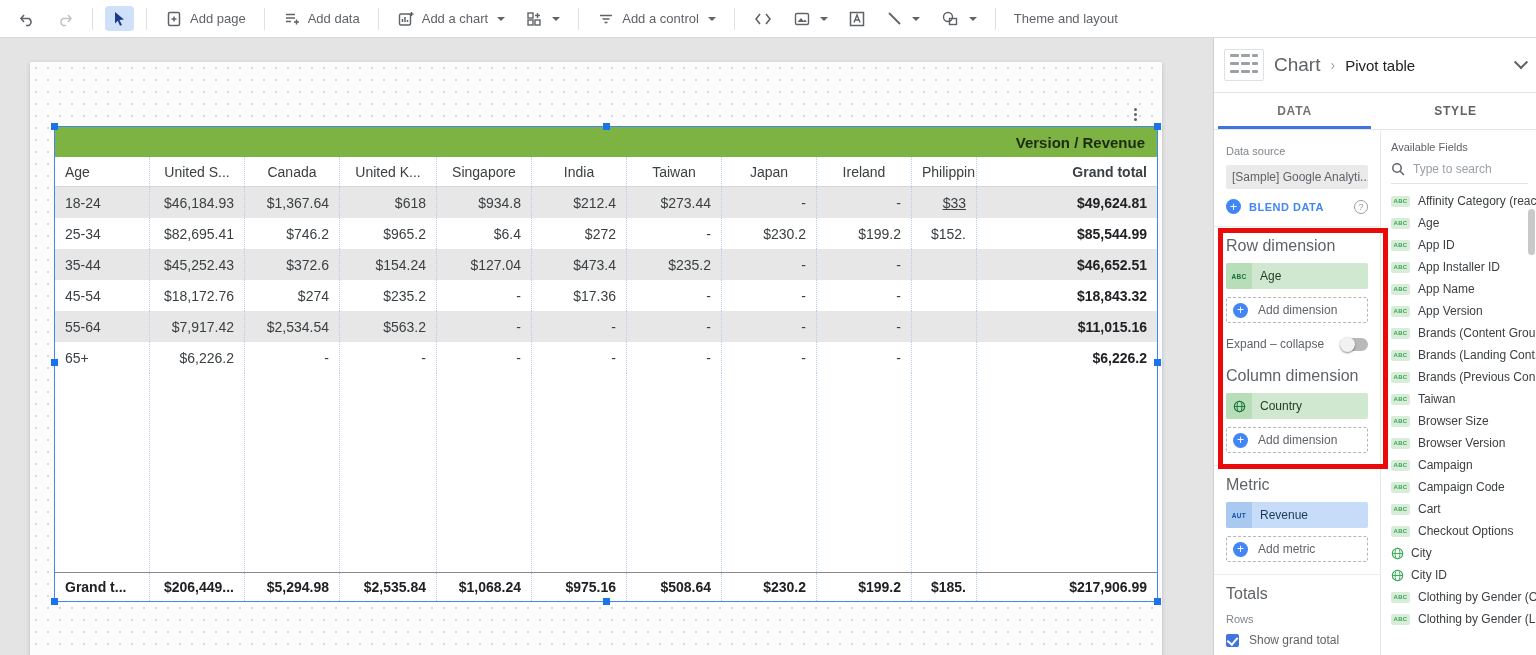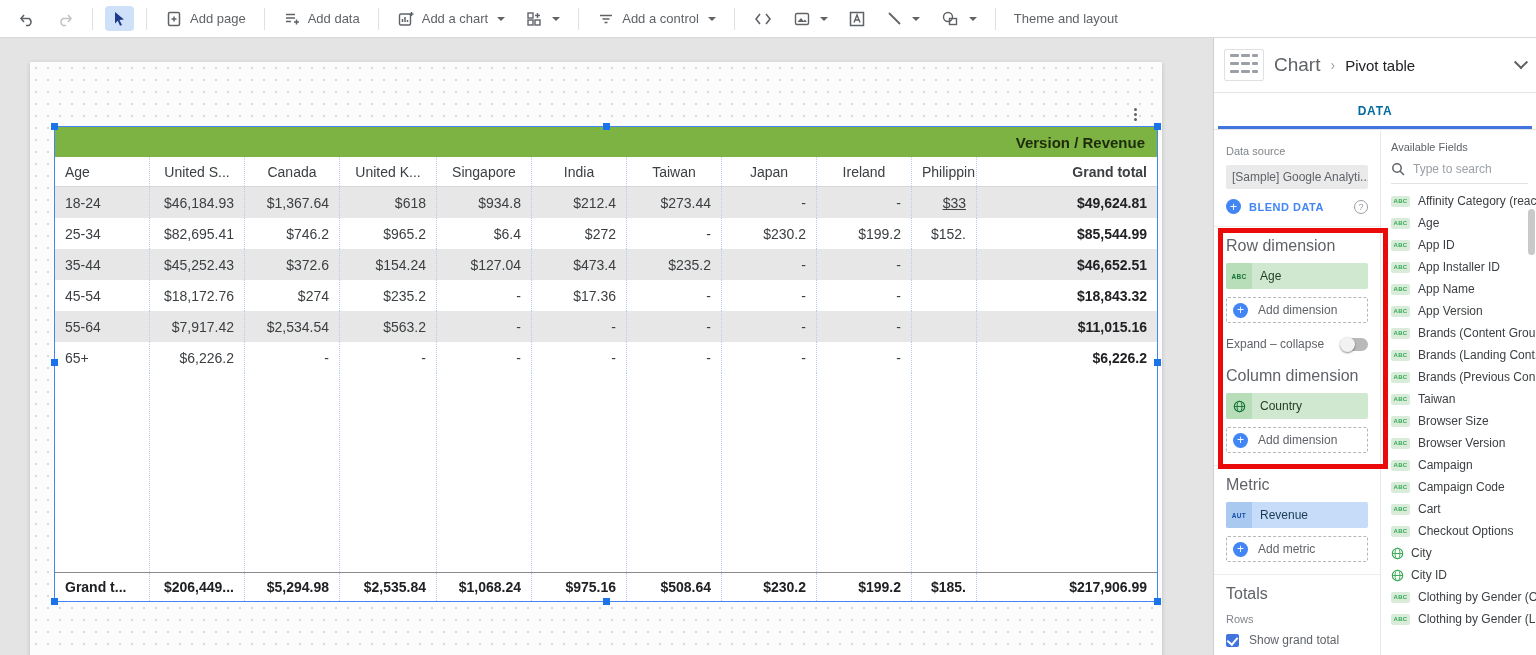--- a/index.html
+++ b/index.html
@@ -44,21 +44,21 @@
   .panel { position:absolute; top:38px; left:1213px; right:0; bottom:0; background:#fff; border-left:1px solid #cfcfcf; }
   .panel-header { height:55px; display:flex; align-items:center; padding:0 10px; border-bottom:1px solid #e4e4e4; gap:10px; }
   .chart-type-icon { width:40px; height:32px; border:1px solid #e0e0e0; border-radius:2px; padding:4px 5px; display:grid; grid-template-columns:1fr 1fr 6px; gap:2px; }
   .chart-type-icon i { height:3px; background:#9aa0a6; border-radius:1px; }
   .crumb-type { color:#5f6368; font-size:19px; }
   .crumb-sep { color:#9aa0a6; font-size:14px; }
   .crumb-sub { color:#202124; font-size:15px; }
   .chev-down { margin-left:auto; width:10px; height:10px; border-right:2px solid #5f6368; border-bottom:2px solid #5f6368; transform:rotate(45deg) translate(-2px,-2px); }
   .tabs { height:37px; display:flex; border-bottom:1px solid #e4e4e4; }
   .tab { flex:1; display:flex; align-items:center; justify-content:center; font-size:12px; font-weight:bold; letter-spacing:.8px; color:#5f6368; cursor:pointer; position:relative; }
-  .tab.active { color:#0369a1; }
+  .tab.active { color:#737373; }
   .tab.active::after { content:""; position:absolute; left:4px; right:4px; bottom:0; height:3px; background:#4274e0; }
   .panel-body { position:absolute; top:93px; left:0; right:0; bottom:0; display:flex; }
 
   .controls { width:167px; flex:0 0 auto; border-right:1px solid #e8e8e8; padding:12px 12px 0 12px; overflow:hidden; }
   .sec-label { font-size:16px; color:#5f6368; margin:10px 0 8px; }
   .mini-label { font-size:11px; color:#80868b; margin:10px 0 8px; }
   .divider { height:1px; background:#ececec; margin:12px -12px 2px; }
   .chip { height:26px; border-radius:2px; display:flex; align-items:center; margin-bottom:8px; overflow:hidden; font-size:12px; cursor:pointer; }
   .chip-green { background:#cfe8cf; color:#1f3d24; }
   .chip-blue { background:#c6dcf8; color:#1b3a57; }
@@ -349,20 +349,21 @@
           <i></i>
         </div>
       <span class="crumb-type">Chart</span>
       <span class="crumb-sep">›</span>
       <span class="crumb-sub">Pivot table</span>
       <span class="chev-down"></span>
     </div>
 
     <div class="tabs">
       <div class="tab active">DATA</div>
+      <div class="tab">STYLE</div>
     </div>
 
     <div class="panel-body">
 
       <div class="controls">
         <div class="mini-label" style="margin-top:2px;">Data source</div>
         <div class="src-chip">[Sample] Google Analyti...</div>
         <div class="blend-row">
           <span class="plus-circle">+</span>
           <span class="blend-label">BLEND DATA</span>

